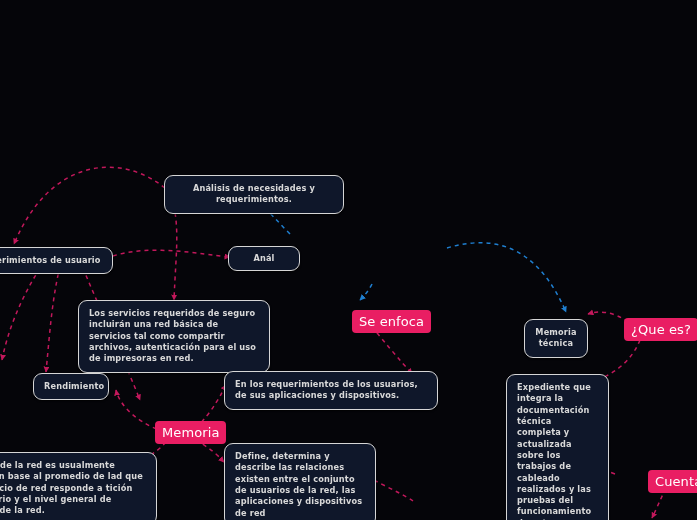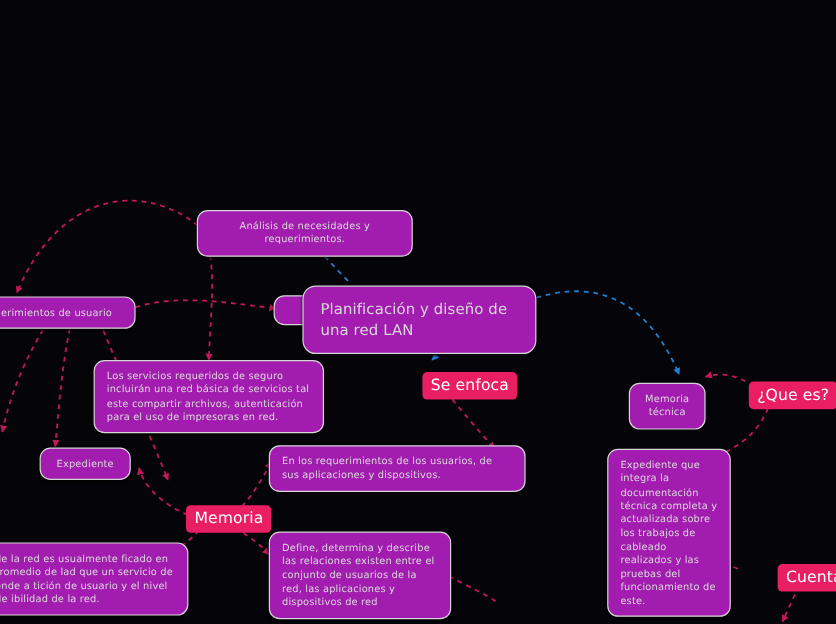--- a/index.html
+++ b/index.html
@@ -19,25 +19,25 @@
     position: absolute;
     left: 0;
     top: 0;
     width: 697px;
     height: 520px;
     pointer-events: none;
   }
   .node {
     position: absolute;
     box-sizing: border-box;
-    background: #a21caf;
+    background: #0f172a;
     border: 1.6px solid #d6d6d6;
     border-radius: 9px;
     color: #d9d9d9;
-    font-weight: normal;
+    font-weight: bold;
     font-size: 8.2px;
     line-height: 1.38;
     padding: 7px 10px;
     letter-spacing: .15px;
     box-shadow: 0 1px 2px rgba(0,0,0,.8);
   }
   .node.title {
     font-size: 12.4px;
     line-height: 1.35;
     padding: 11px 14px;
@@ -107,34 +107,31 @@
   </svg>
 
   <div class="node" style="left:164px; top:175px; width:180px; text-align:center;">
     <span>Análisis de necesidades y requerimientos.</span>
   </div>
 
   <div class="node pill" style="left:228px; top:246px; width:72px;">
     <span>Anál</span>
   </div>
 
-  <div class="node title" style="left:252px; top:238px; width:195px;">
-    <span>Planificación y diseño de una red LAN</span>
-  </div>
 
   <div class="node" style="left:-38px; top:247px; width:151px; text-align:center;">
     <span>requerimientos de usuario</span>
   </div>
 
   <div class="node" style="left:78px; top:300px; width:192px;">
-    <span>Los servicios requeridos de seguro incluirán una red básica de servicios tal este compartir archivos, autenticación para el uso de impresoras en red.</span>
+    <span>Los servicios requeridos de seguro incluirán una red básica de servicios tal como compartir archivos, autenticación para el uso de impresoras en red.</span>
   </div>
 
   <div class="node" style="left:33px; top:373px; width:76px; text-align:center;">
-    <span>Expediente</span>
+    <span>Rendimiento</span>
   </div>
 
   <div class="node" style="left:-50px; top:452px; width:207px;">
     <span>imiento de la red es usualmente ficado en base al promedio de lad que un servicio de red responde a tición de usuario y el nivel general de ibilidad de la red.</span>
   </div>
 
   <div class="node" style="left:224px; top:371px; width:214px;">
     <span>En los requerimientos de los usuarios, de sus aplicaciones y dispositivos.</span>
   </div>
 

